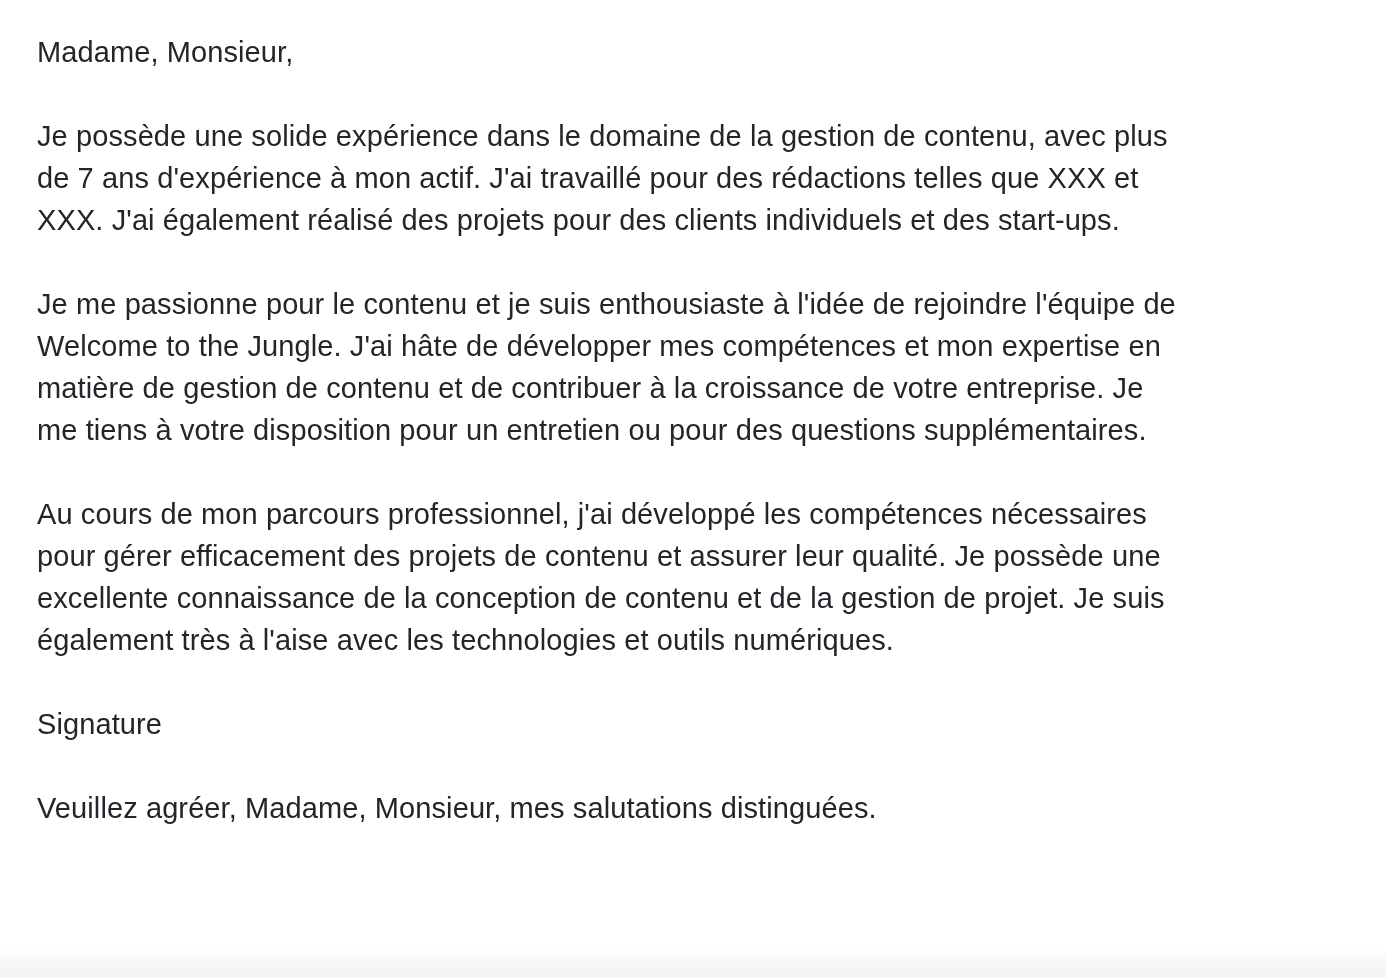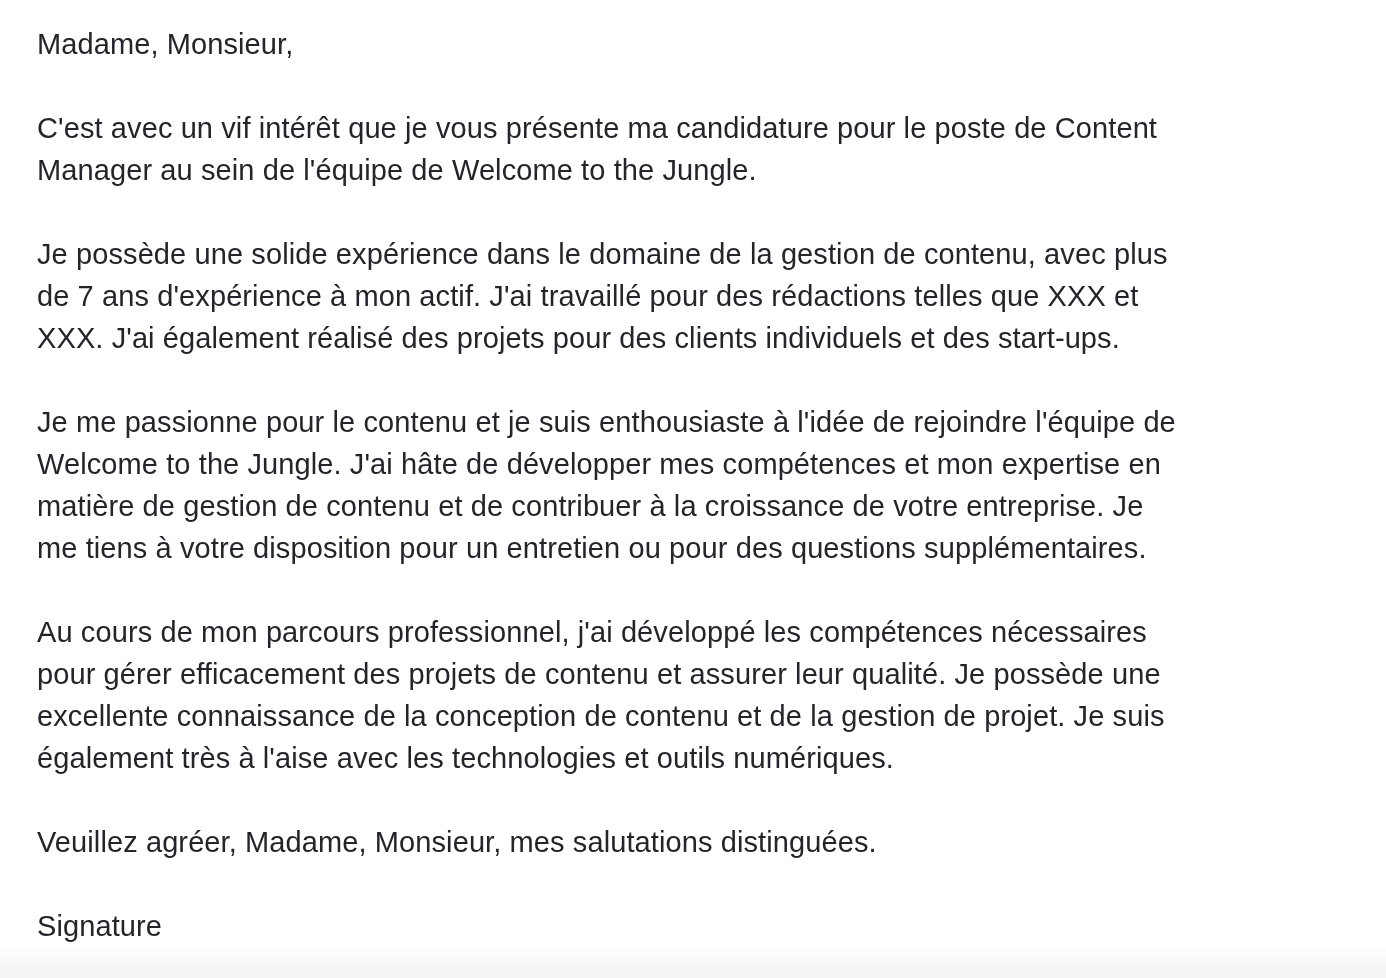--- a/index.html
+++ b/index.html
@@ -16,51 +16,49 @@
     font-family: "Liberation Sans", "DejaVu Sans", sans-serif;
   }
   .letter {
     padding: 19px 40px 0 37px;
     color: #23252a;
     font-size: 29px;
     line-height: 42px;
     letter-spacing: 0.1px;
   }
   .letter p {
-    margin: 4px 0 42px 0;
+    margin: 12px 0 42px 0;
     white-space: pre-line;
   }
   .letter p:last-child {
     margin-bottom: 0;
   }
   .bottom-strip {
     position: absolute;
     left: 0;
     right: 0;
     bottom: 0;
     height: 28px;
     background: linear-gradient(180deg, #fdfdfe 0%, #f5f5f7 70%, #f5f5f7 100%);
   }
 </style>
 </head>
 <body>
 
 <div class="page">
   <div class="letter">
     <p>Madame, Monsieur,</p>
-    <p>C'est avec un vif intérêt que je vous présente ma candidature pour le poste de Content
-Manager au sein de l'équipe de Welcome to the Jungle.</p>
     <p>Je possède une solide expérience dans le domaine de la gestion de contenu, avec plus
 de 7 ans d'expérience à mon actif. J'ai travaillé pour des rédactions telles que XXX et
 XXX. J'ai également réalisé des projets pour des clients individuels et des start-ups.</p>
     <p>Je me passionne pour le contenu et je suis enthousiaste à l'idée de rejoindre l'équipe de
 Welcome to the Jungle. J'ai hâte de développer mes compétences et mon expertise en
 matière de gestion de contenu et de contribuer à la croissance de votre entreprise. Je
 me tiens à votre disposition pour un entretien ou pour des questions supplémentaires.</p>
     <p>Au cours de mon parcours professionnel, j'ai développé les compétences nécessaires
 pour gérer efficacement des projets de contenu et assurer leur qualité. Je possède une
 excellente connaissance de la conception de contenu et de la gestion de projet. Je suis
 également très à l'aise avec les technologies et outils numériques.</p>
+    <p>Signature</p>
     <p>Veuillez agréer, Madame, Monsieur, mes salutations distinguées.</p>
-    <p>Signature</p>
   </div>
   <div class="bottom-strip"></div>
 </div>
 
 </body></html>

